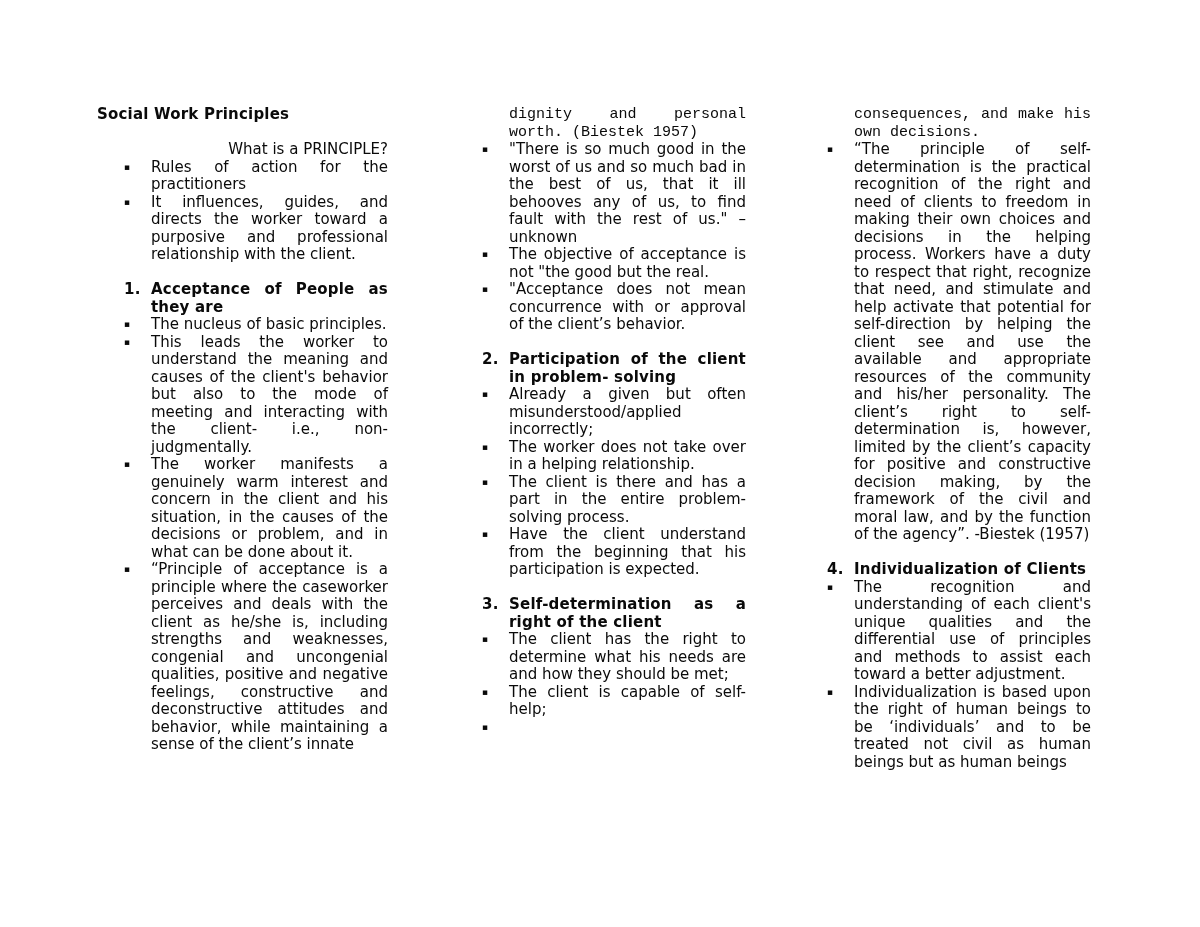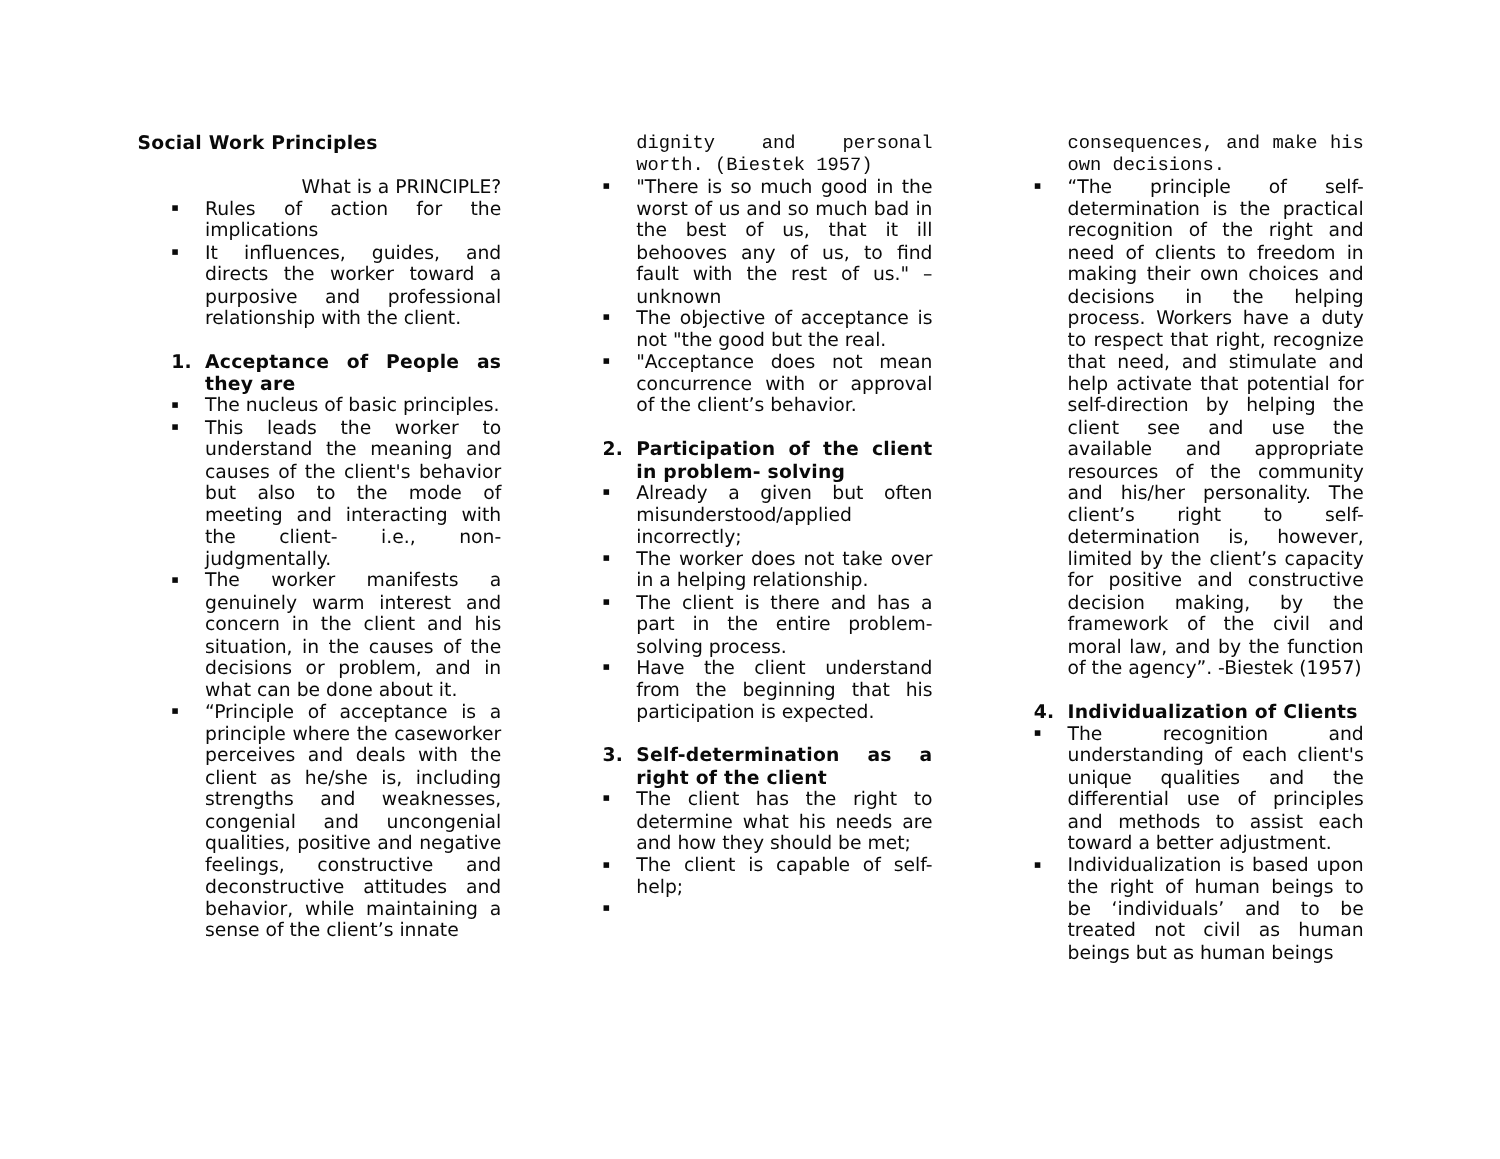--- a/index.html
+++ b/index.html
@@ -4,21 +4,21 @@
 <style>
   * { margin:0; padding:0; box-sizing:border-box; }
   html,body { background:#ffffff; }
   body {
     width:1200px; height:927px; position:relative; overflow:hidden;
     font-family:"DejaVu Sans", sans-serif;
     font-size:15px; line-height:17.5px; color:#0a0a0a;
     -webkit-font-smoothing:antialiased;
   }
   .col { position:absolute; top:106px; width:291px; }
-  .col.c0 { left:110px; }
+  .col.c0 { left:97px; }
   .col.c1 { left:455px; }
   .col.c2 { left:800px; }
 
   .title { font-weight:bold; margin-bottom:17.5px; letter-spacing:0.2px; }
   .plain { text-align:right; }
 
   .li { position:relative; padding-left:54px; text-align:justify; }
   .li .marker {
     position:absolute; left:27px; top:0;
     font-size:9px; line-height:17.5px;
@@ -29,21 +29,21 @@
   .hd .num { position:absolute; left:27px; top:0; }
 
   .cont { padding-left:54px; text-align:justify;font-family:Liberation Mono, monospace; }
 </style>
 </head>
 <body>
 
 <div class="col c0">
     <div class="title"><span class="text">Social Work Principles</span></div>
     <div class="plain"><span class="text">What is a PRINCIPLE?</span></div>
-    <div class="li"><span class="marker">▪</span><span class="text">Rules of action for the implications</span></div>
+    <div class="li"><span class="marker">▪</span><span class="text">Rules of action for the practitioners</span></div>
     <div class="li"><span class="marker">▪</span><span class="text">It influences, guides, and directs the worker toward a purposive and professional relationship with the client.</span></div>
     <div class="hd"><span class="num">1.</span><span class="text">Acceptance of People as they are</span></div>
     <div class="li"><span class="marker">▪</span><span class="text">The nucleus of basic principles.</span></div>
     <div class="li"><span class="marker">▪</span><span class="text">This leads the worker to understand the meaning and causes of the client's behavior but also to the mode of meeting and interacting with the client- i.e., non-judgmentally.</span></div>
     <div class="li"><span class="marker">▪</span><span class="text">The worker manifests a genuinely warm interest and concern in the client and his situation, in the causes of the decisions or problem, and in what can be done about it.</span></div>
     <div class="li"><span class="marker">▪</span><span class="text">“Principle of acceptance is a principle where the caseworker perceives and deals with the client as he/she is, including strengths and weaknesses, congenial and uncongenial qualities, positive and negative feelings, constructive and deconstructive attitudes and behavior, while maintaining a sense of the client’s innate</span></div>
   </div>
 <div class="col c1">
     <div class="cont"><span class="text">dignity and personal worth. (Biestek 1957)</span></div>
     <div class="li"><span class="marker">▪</span><span class="text">"There is so much good in the worst of us and so much bad in the best of us, that it ill behooves any of us, to find fault with the rest of us." – unknown</span></div>

